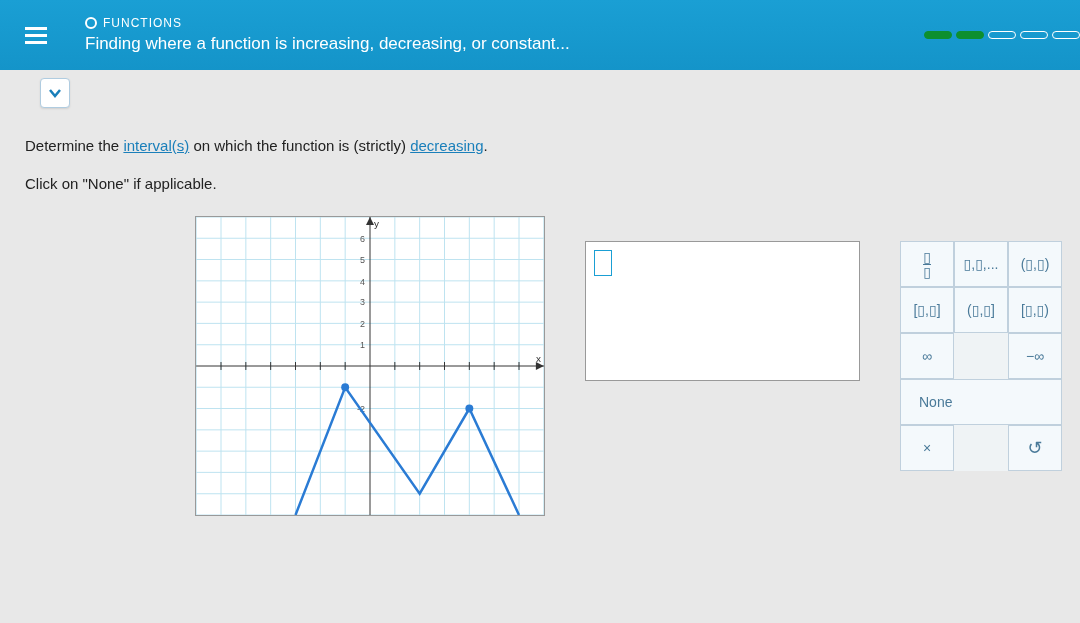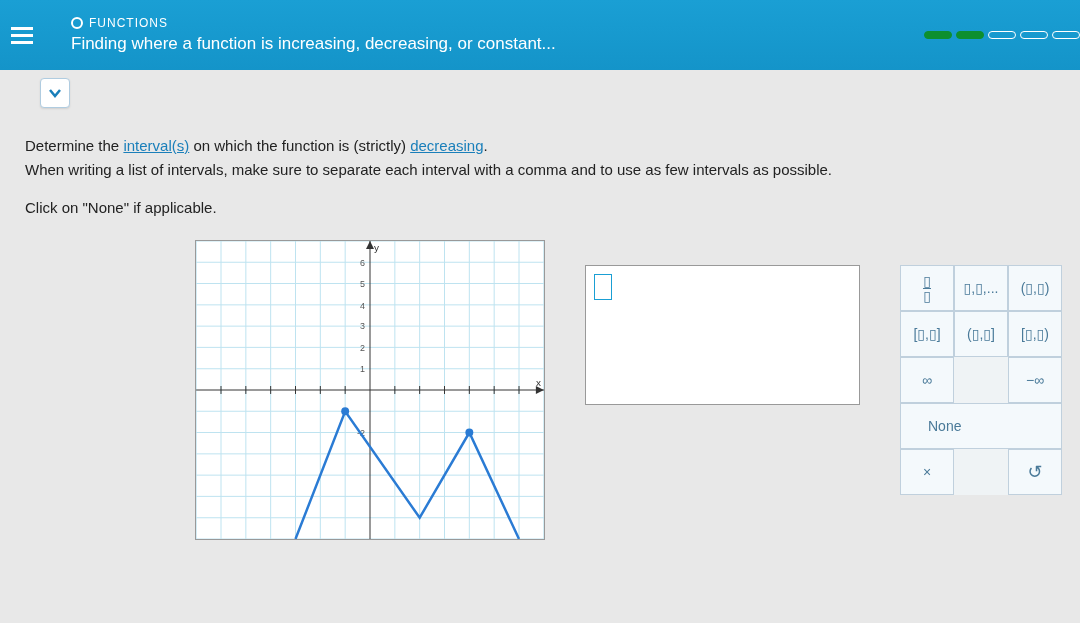--- a/index.html
+++ b/index.html
@@ -9,21 +9,21 @@
       font-family: Arial, Helvetica, sans-serif;
       background: #e8e8e8;
       overflow: hidden;
       position: relative;
     }
     .topbar {
       height: 70px;
       background: linear-gradient(180deg, #1a9fd4 0%, #1494c9 100%);
       display: flex;
       align-items: center;
-      padding-left: 11px;
+      padding-left: 25px;
       color: #fff;
       position: relative;
     }
     .menu-btn {
       width: 30px; height: 30px;
       display: flex; flex-direction: column; justify-content: center;
       gap: 4px;
       margin-right: 30px;
       cursor: pointer;
     }
@@ -160,21 +160,20 @@
 <div class="dropdown-chevron">
   <svg width="14" height="14" viewBox="0 0 14 14">
     <path d="M2 4 L7 10 L12 4" stroke="#1a7fba" stroke-width="2.5" fill="none"></path>
   </svg>
 </div>
 
 <div class="instructions">
   <p>
     <span>Determine the </span><span class="link">interval(s)</span><span> on which the function is (strictly) </span><span class="link">decreasing</span><span>.</span>
   </p>
-  <p>When writing a list of intervals, make sure to separate each interval with a comma and to use as few intervals as possible.</p>
   <p style="margin-top:14px">Click on "None" if applicable.</p>
 </div>
 
 <div class="workarea">
   <div class="graph-box">
     <svg class="graph" viewBox="0 0 350 300">
 
       <g>
 
         <g>
@@ -256,18 +255,18 @@
         <span style="display:inline-block;line-height:1;">▯<br><span style="border-top:1px solid #4a7a99;display:block;">▯</span></span>
       </div>
     <div>▯,▯,...</div>
     <div>(▯,▯)</div>
     <div>[▯,▯]</div>
     <div>(▯,▯]</div>
     <div>[▯,▯)</div>
     <div>∞</div>
     <div style="border:none;background:transparent;"></div>
     <div>−∞</div>
-    <div class="none" style="grid-column:1/span 3;justify-content:flex-start;padding-left:27px;">None</div>
+    <div class="none" style="grid-column:1/span 3;justify-content:flex-start;padding-left:18px;">None</div>
     <div>×</div>
     <div style="border:none;background:transparent;"></div>
     <div class="reset">↺</div>
   </div>
 </div>
 
 </body></html>

